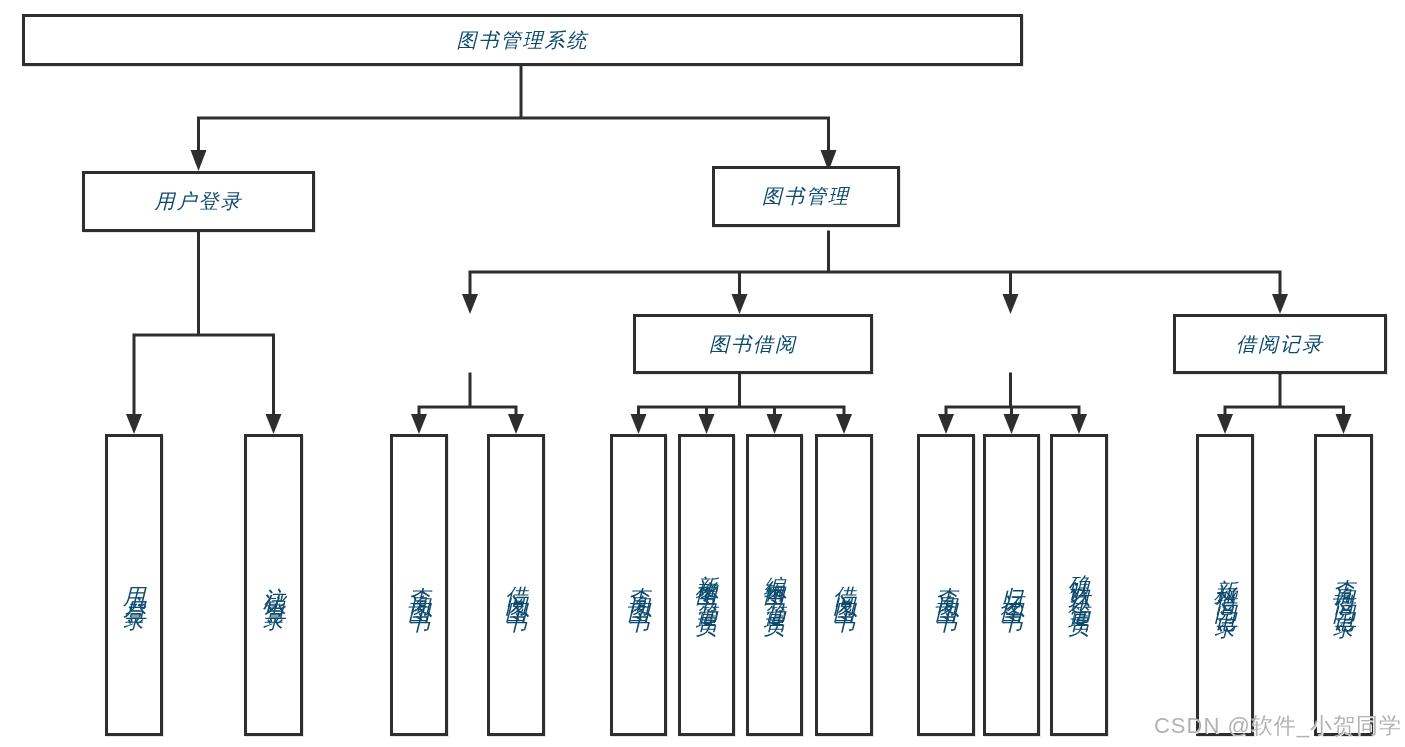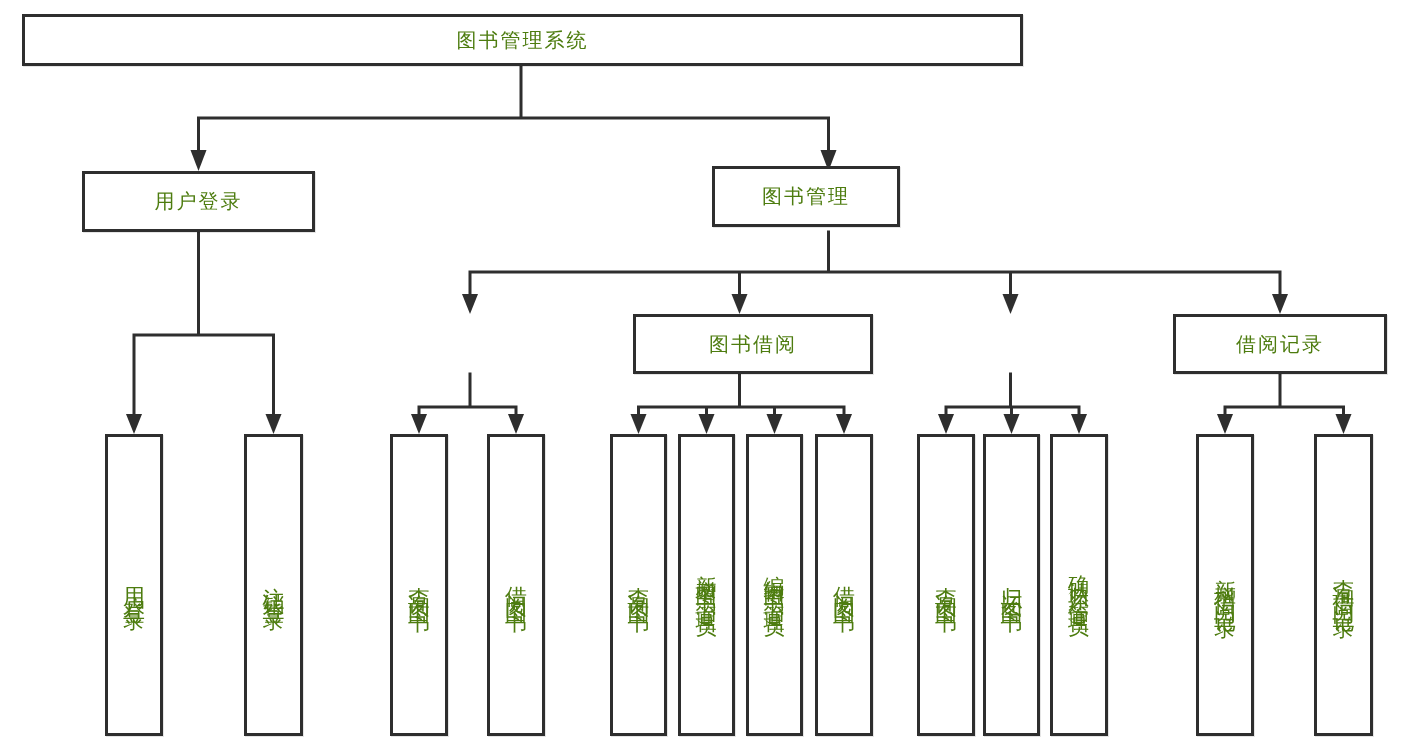--- a/index.html
+++ b/index.html
@@ -5,22 +5,23 @@
   html,body { margin:0; padding:0; background:#ffffff; }
   .canvas {
     position:relative; width:1405px; height:747px; background:#ffffff;
     overflow:hidden; font-family:"Liberation Sans","DejaVu Sans",sans-serif;
   }
   .connectors { position:absolute; left:0; top:0; z-index:1; pointer-events:none; }
   .box {
     position:absolute; z-index:2; box-sizing:border-box;
     background:#ffffff; border:3px solid #2e2e2e;
     display:flex; align-items:center; justify-content:center;
-    color:#4d7c0f;
+    color:#0c4a6e;
     box-shadow:1px 1px 0 rgba(0,0,0,0.10);
+    font-style:italic;
   }
   .hlabel { font-size:20px; letter-spacing:2px; white-space:nowrap; }
   .vtext {
     writing-mode:vertical-rl;
     font-size:22px; letter-spacing:8px;
     line-height:1;
   }
   .vtext.long { font-size:21px; letter-spacing:6px; }
   .watermark {
     position:absolute; z-index:3; right:3px; bottom:6px;
@@ -94,13 +95,14 @@
   <div class="box vtext long" style="left:746px;top:434px;width:57px;height:302px">编辑图书（管理员）</div>
   <div class="box vtext" style="left:815px;top:434px;width:58px;height:302px">借阅图书</div>
 
   <div class="box vtext" style="left:917px;top:434px;width:58px;height:302px">查询图书</div>
   <div class="box vtext" style="left:983px;top:434px;width:57px;height:302px">归还图书</div>
   <div class="box vtext long" style="left:1050px;top:434px;width:58px;height:302px">确认归还（管理员）</div>
 
   <div class="box vtext" style="left:1196px;top:434px;width:58px;height:302px">新增借阅记录</div>
   <div class="box vtext" style="left:1314px;top:434px;width:59px;height:302px">查询借阅记录</div>
 
+  <div class="watermark">CSDN @软件_小贺同学</div>
 </div>
 
 </body></html>

